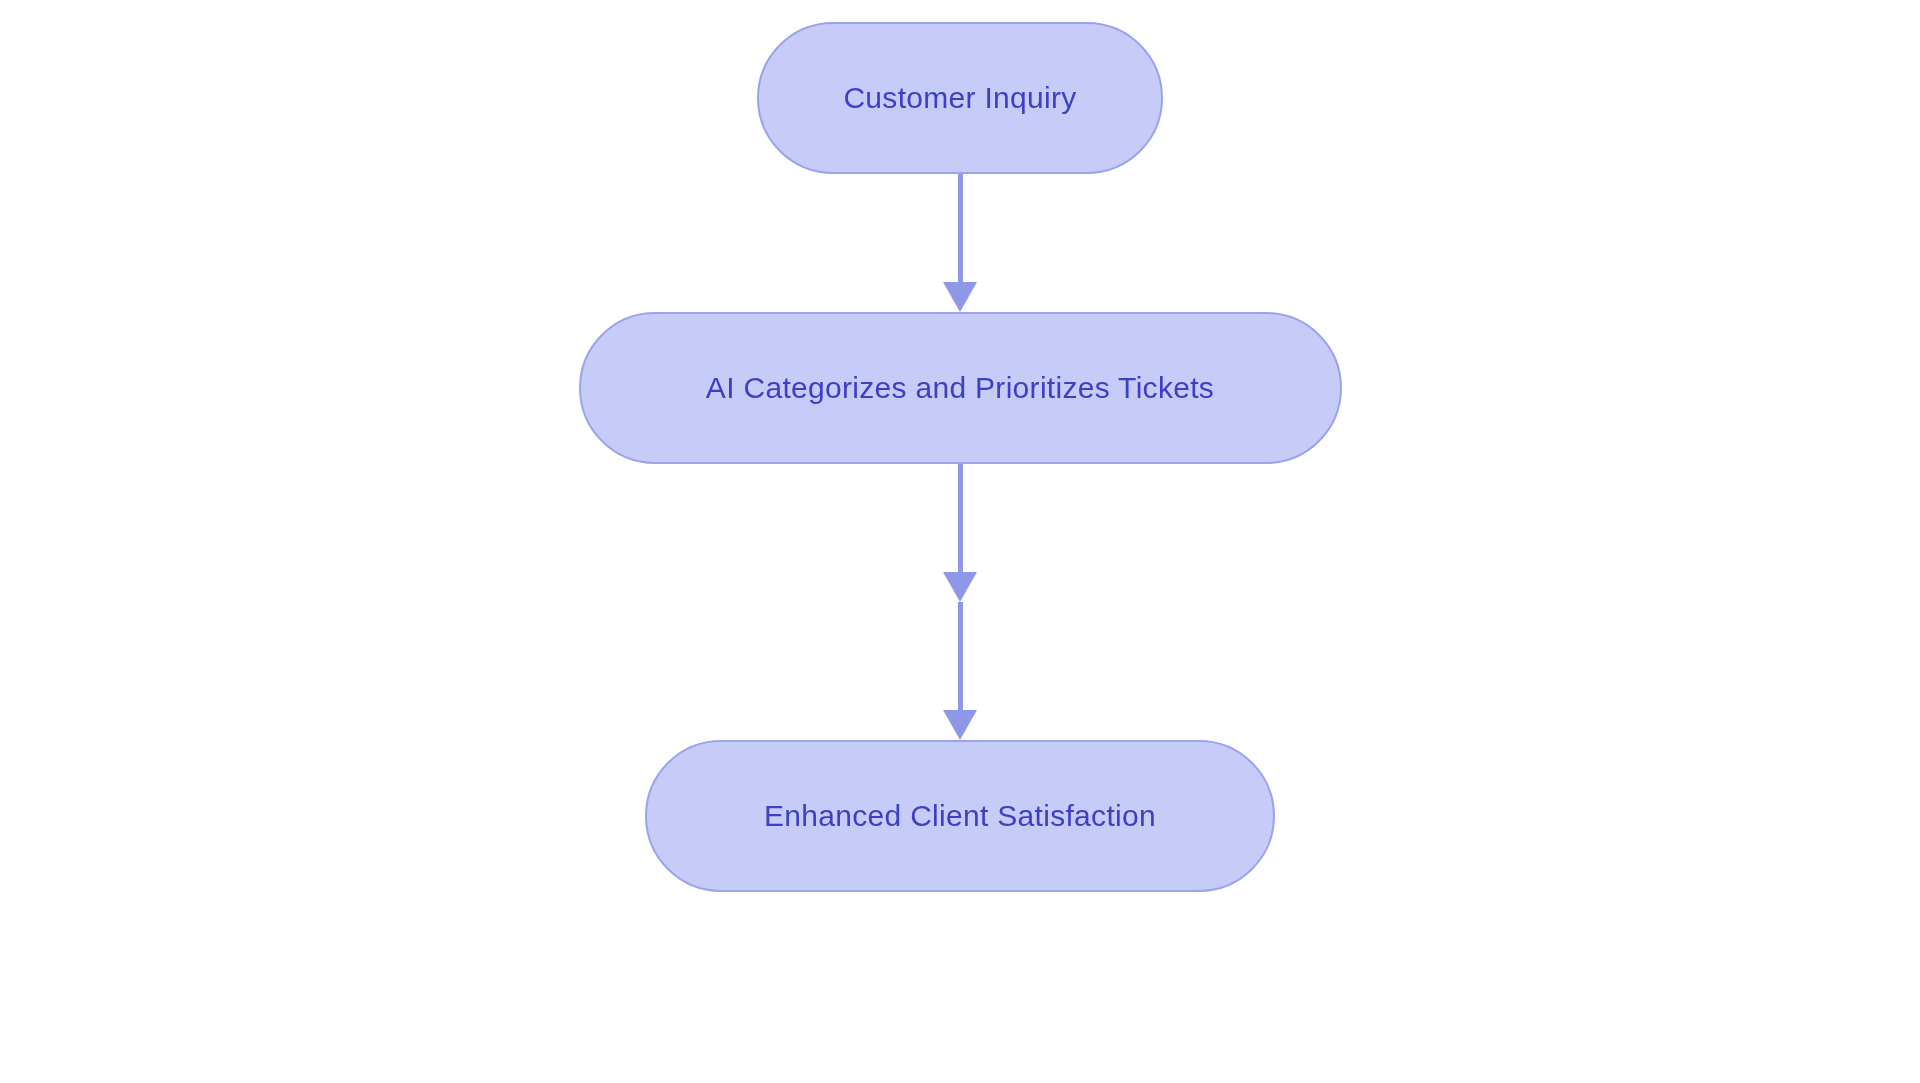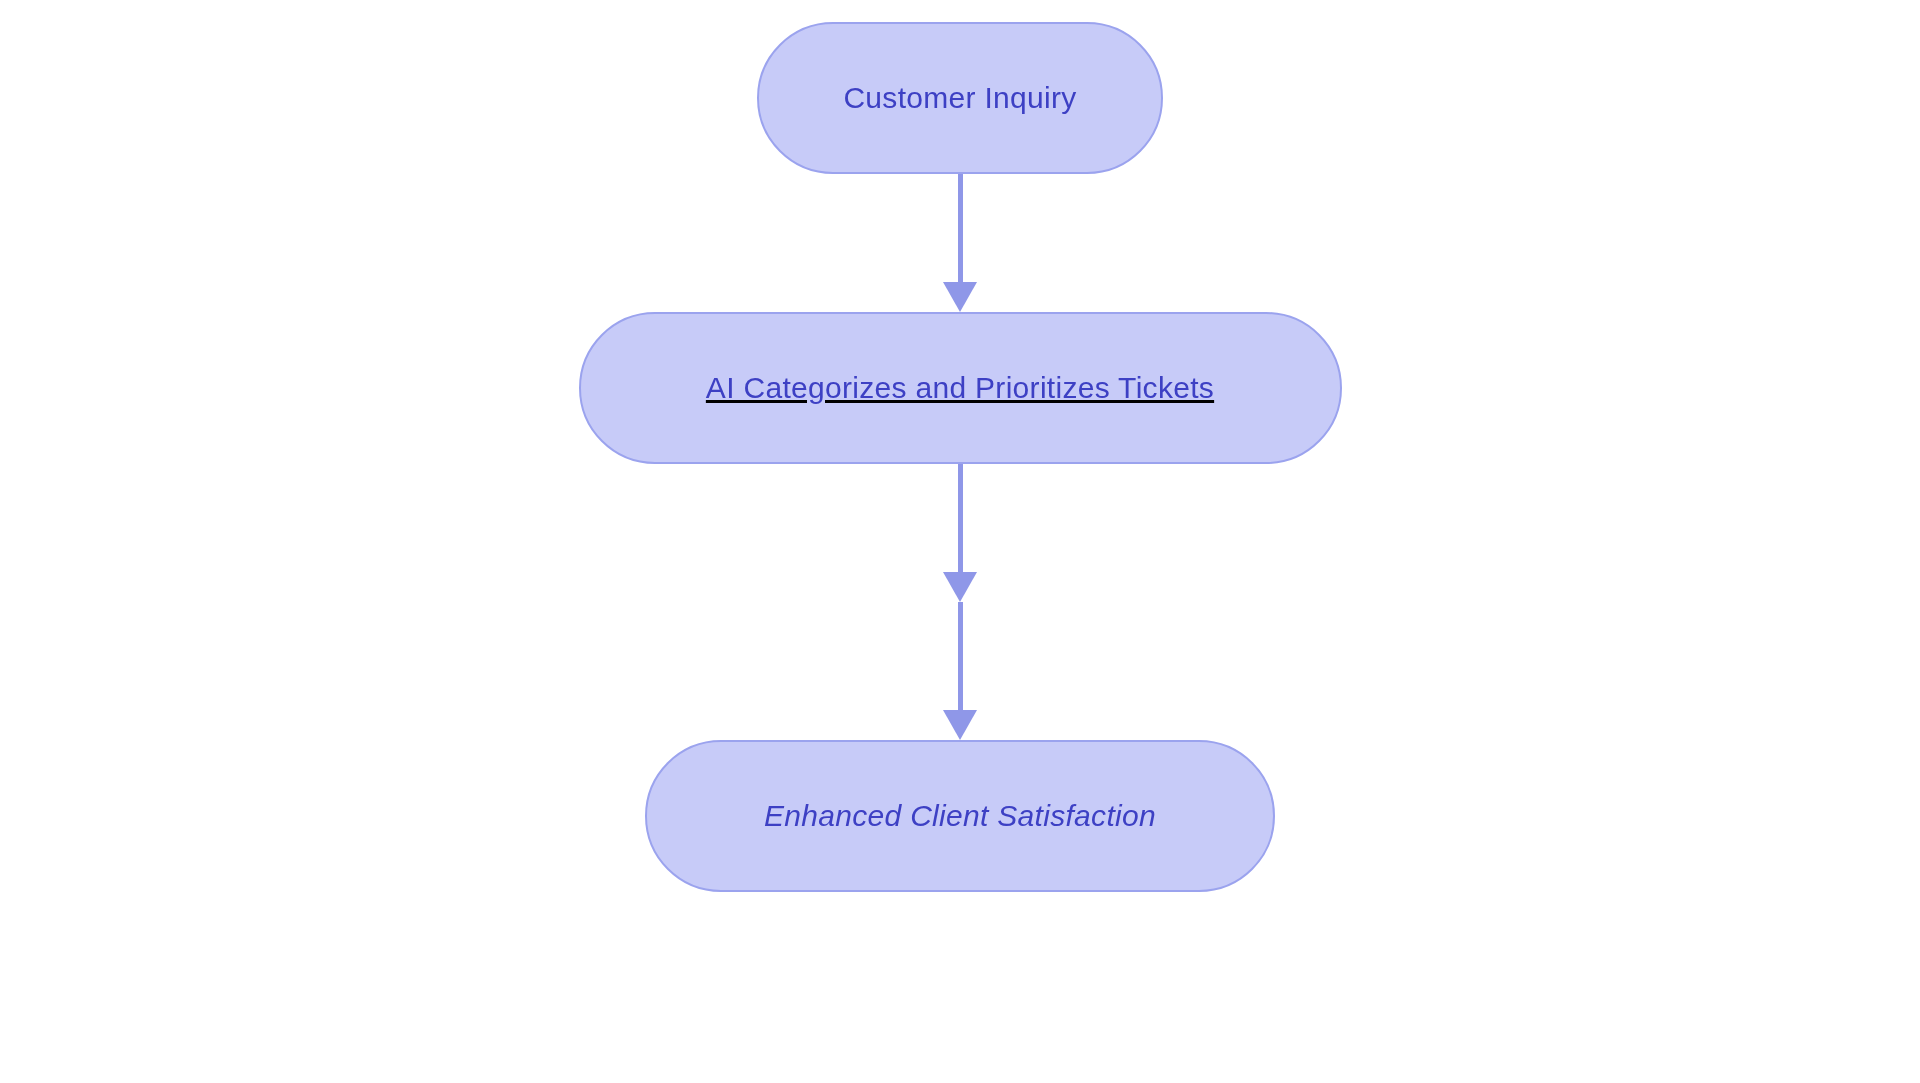--- a/index.html
+++ b/index.html
@@ -28,23 +28,23 @@
   }
   .flow-node .node-label{
     color:var(--node-text);
     font-size:30px;
     font-weight:400;
     letter-spacing:0.3px;
     white-space:nowrap;
     text-align:right;
   }
   .n1{min-width:406px;}
-  .n2{min-width:763px;text-decoration:underline;}
+  .n2{min-width:763px;}
   .n3{min-width:567px;}
-  .n4{min-width:630px;font-style:italic;}
+  .n4{min-width:630px;}
   .flow-arrow{
     display:flex;flex-direction:column;align-items:center;
     height:138px;
     flex:0 0 auto;
   }
   .flow-arrow .shaft{
     width:5px;
     flex:1 1 auto;
     background:var(--arrow);
   }

